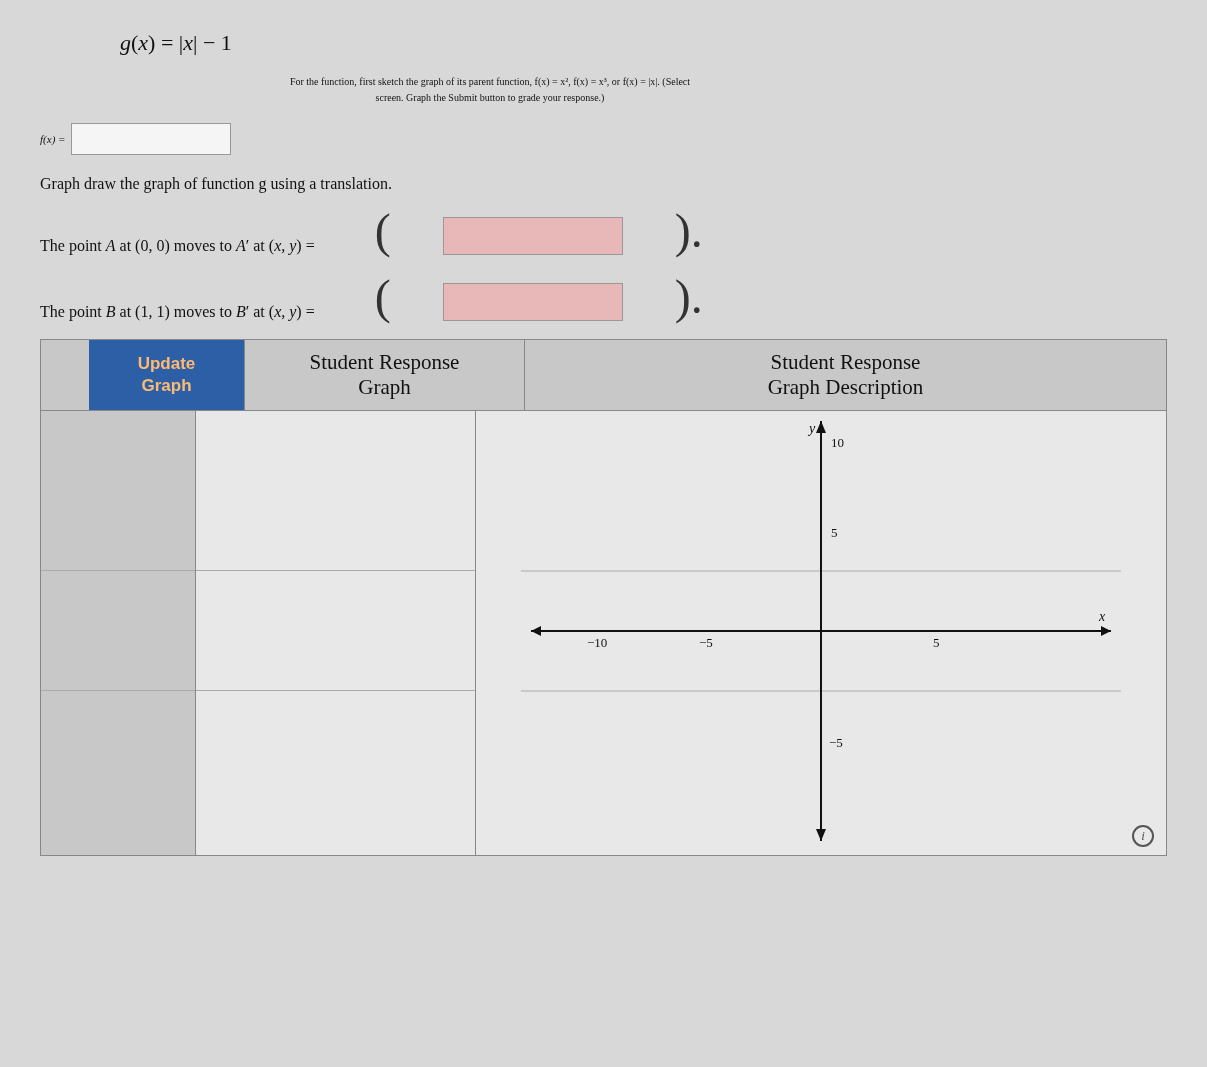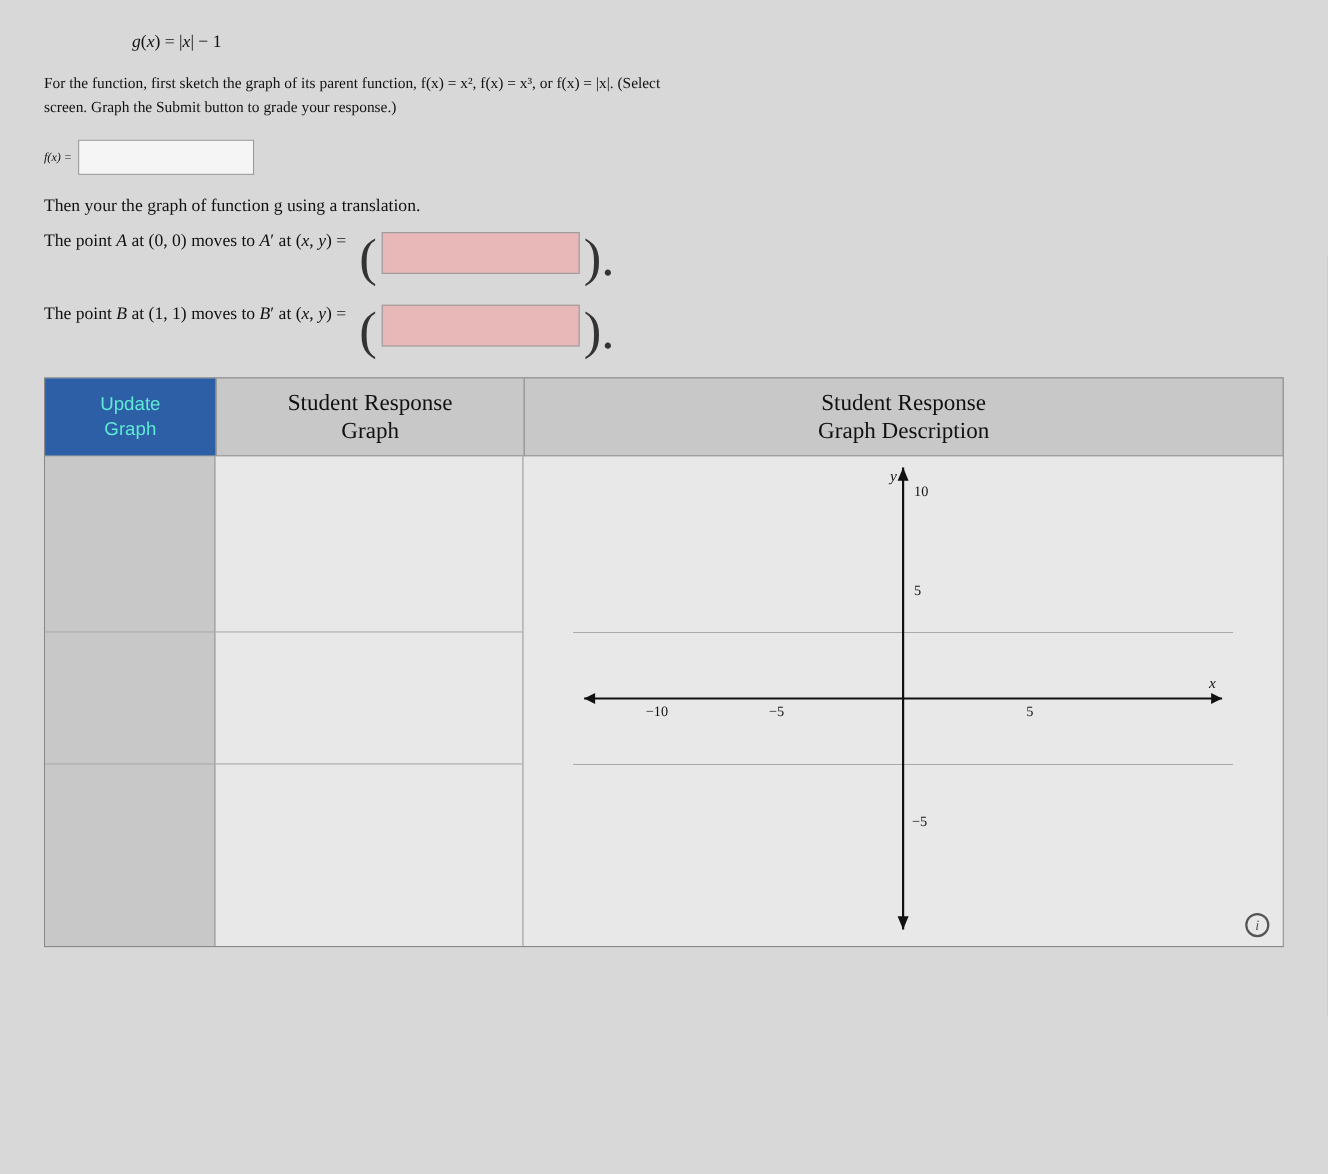--- a/index.html
+++ b/index.html
@@ -17,31 +17,32 @@
 
     .page-container {
       background: #d8d8d8;
       width: 1207px;
       min-height: 1067px;
       padding: 30px 40px 30px 40px;
       position: relative;
     }
 
     .function-title {
-      font-size: 16px;
+      font-size: 22px;
       margin-bottom: 18px;
       margin-left: 80px;
       font-style: italic;
     }
 
     .description-text {
-      font-size: 14px;
+      font-size: 10px;
       line-height: 1.55;
       margin-bottom: 18px;
       max-width: 900px;
+      text-align: center;
     }
 
     .fx-row {
       display: flex;
       align-items: center;
       margin-bottom: 20px;
       font-size: 16px;
     }
 
     .fx-label {
@@ -58,23 +59,24 @@
       display: inline-block;
     }
 
     .translation-text {
       font-size: 16px;
       margin-bottom: 14px;
     }
 
     .point-row {
       display: flex;
-      align-items: flex-start;
+      align-items: flex-end;
       margin-bottom: 18px;
       font-size: 16px;
+      gap: 48px;
     }
 
     .paren-big {
       font-size: 48px;
       line-height: 1;
       font-weight: 100;
       color: #333;
     }
 
     .point-input-box {
@@ -95,33 +97,34 @@
     }
 
     .table-header-row {
       display: flex;
       align-items: stretch;
       border-bottom: 1px solid #888;
     }
 
     .update-graph-btn {
       background: #2d5fa6;
-      color: #5eead4;
-      font-weight: normal;
+      color: #fdba74;
+      font-weight: bold;
       font-size: 17px;
       text-align: center;
       padding: 12px 10px;
       width: 155px;
       min-width: 155px;
       display: flex;
       align-items: center;
       justify-content: center;
       cursor: pointer;
       border: none;
       line-height: 1.3;
+      margin-left: 48px;
     }
 
     .col-header {
       border-left: 1px solid #888;
       padding: 10px 16px;
       font-size: 21px;
       text-align: center;
       font-style: normal;
       font-family: Georgia, serif;
     }
@@ -208,21 +211,21 @@
     <br>
     <span>screen. Graph the Submit button to grade your response.)</span>
   </div>
 
   <div class="fx-row">
     <span class="fx-label"><span style="font-style:italic;">f</span>(<span style="font-style:italic;">x</span>) =</span>
     <div class="text-input-box"></div>
   </div>
 
   <div class="translation-text">
-    <span>Then your the graph of function g using a translation.</span>
+    <span>Graph draw the graph of function g using a translation.</span>
   </div>
 
   <div class="point-row">
     <span>The point <span style="font-style:italic;">A</span> at (0, 0) moves to <span style="font-style:italic;">A</span>′ at (<span style="font-style:italic;">x</span>, <span style="font-style:italic;">y</span>) =</span>
     <span class="paren-big">&nbsp;(</span>
     <div class="point-input-box"></div>
     <span class="paren-big">).</span>
   </div>
 
   <div class="point-row">

